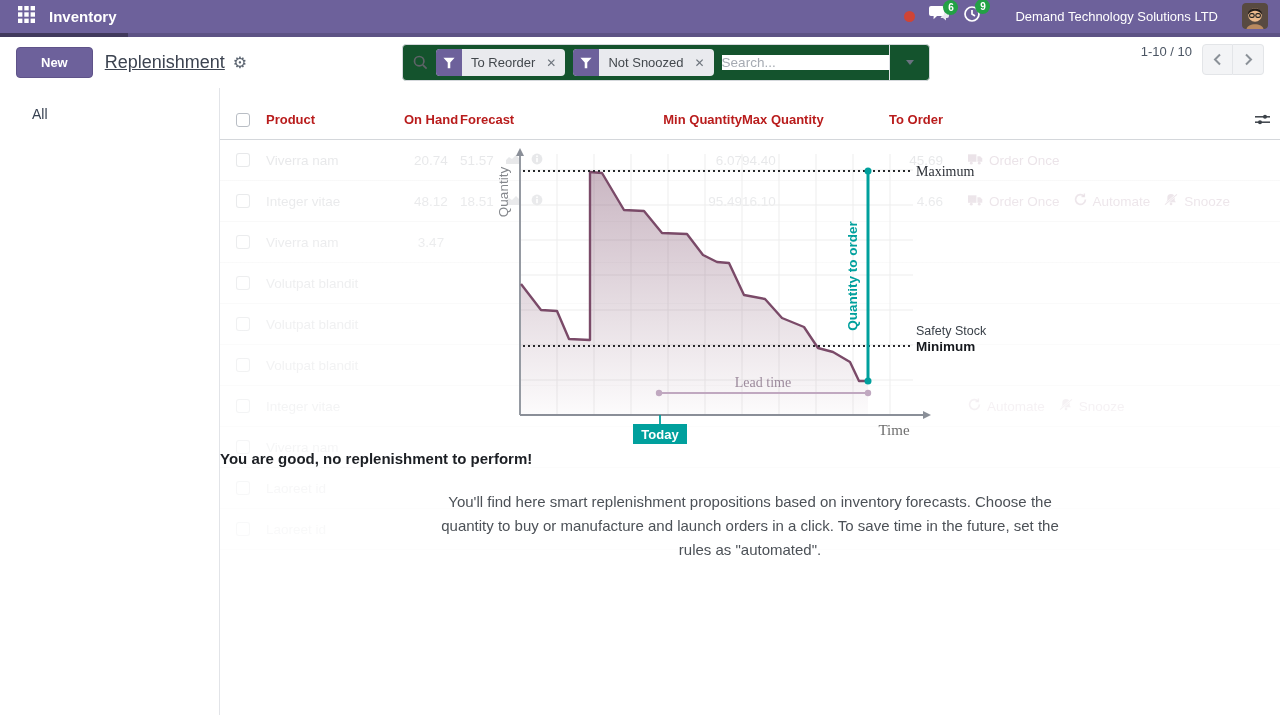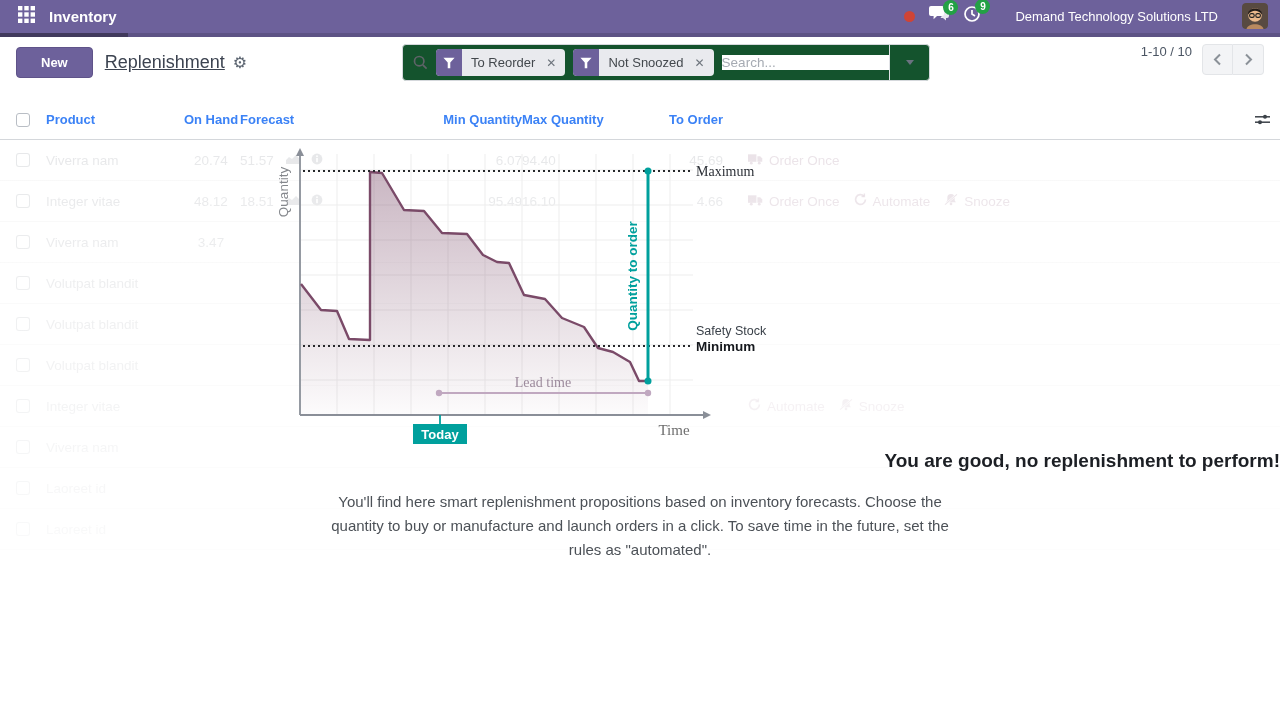--- a/index.html
+++ b/index.html
@@ -57,21 +57,21 @@
   .pager-btn:first-child { border-radius:4px 0 0 4px; }
   .pager-btn:last-child { border-radius:0 4px 4px 0; border-left:none; }
 
   
   .main { flex:1; display:flex; min-height:0; }
   .sidebar { width:220px; flex:0 0 auto; border-right:1px solid #e2e4e8; padding:18px 0 0 32px; }
   .sidebar-item { font-size:14px; color:#374151; cursor:pointer; }
 
   .list { flex:1; position:relative; margin-top:12px; min-width:0; }
   .lheader { height:40px; display:flex; align-items:center; border-bottom:1px solid #d4d7db;
-             font-size:13px; font-weight:700; color:#3b82f6; position:relative; }
+             font-size:13px; font-weight:700; color:#b91c1c; position:relative; }
   .c-sel { width:46px; display:flex; justify-content:center; }
   .cb { width:14px; height:14px; border:1px solid #b9bec5; border-radius:3px; background:#fff; }
   .c-product { width:136px; }
   .c-onhand { width:58px; text-align:center; }
   .c-forecast { width:190px; display:flex; align-items:center; gap:12px; }
   .c-min { width:92px; text-align:right; }
   .c-max { width:108px; text-align:left; }
   .c-to  { width:93px; text-align:right; }
   .c-actions { flex:1; display:flex; align-items:center; gap:14px; padding-left:25px; }
   .col-settings { position:absolute; right:10px; top:13px; cursor:pointer; }
@@ -82,22 +82,22 @@
   .lrow .cb { border-color:rgba(90,100,112,.5); }
   .row-btn { display:flex; align-items:center; gap:6px; background:none; border:none;
              color:rgba(140,95,125,.6); font-size:13.5px; font-family:inherit; }
   .fc-icons { display:flex; align-items:center; gap:12px; color:rgba(60,66,80,.42); }
 
   
   .overlay { position:absolute; left:0; right:0; top:40px; height:575px;
              background:linear-gradient(180deg, rgba(255,255,255,.70) 0%, rgba(255,255,255,.84) 40%,
                         rgba(255,255,255,.93) 70%, rgba(255,255,255,1) 100%); }
   .chart-wrap { position:absolute; left:275px; top:8px; width:520px; height:300px; }
-  .es-headline { position:absolute; top:310px; left:0; right:0; text-align:right;
-                 font-size:19px; font-weight:700; color:#1c1f24; }
+  .es-headline { position:absolute; top:310px; left:0; right:0; text-align:left;
+                 font-size:15px; font-weight:700; color:#1c1f24; }
   .es-body { position:absolute; top:350px; left:50%; transform:translateX(-50%); width:630px;
              text-align:center; font-size:15px; line-height:24px; color:#4c5157; }
 
   .serif { font-family:"Liberation Serif", serif; }
   svg text { font-family:"Liberation Sans", sans-serif; }
   svg text.serif { font-family:"Liberation Serif", serif; }
 </style>
 </head>
 <body>
 
@@ -208,20 +208,23 @@
         <span class="pager-btn">
           <svg width="9" height="13" viewBox="0 0 9 13" fill="none" stroke="#8b9198" stroke-width="2">
               <polyline points="2,1.5 7,6.5 2,11.5"></polyline>
             </svg>
         </span>
       </span>
     </div>
   </div>
 
   <div class="main">
+    <aside class="sidebar">
+      <div class="sidebar-item">All</div>
+    </aside>
 
     <section class="list">
       <div class="lheader">
         <span class="c-sel">
             <span class="cb"></span>
           </span>
         <span class="c-product">Product</span>
         <span class="c-onhand">On Hand</span>
         <span class="c-forecast">Forecast</span>
         <span class="c-min">Min Quantity</span>

